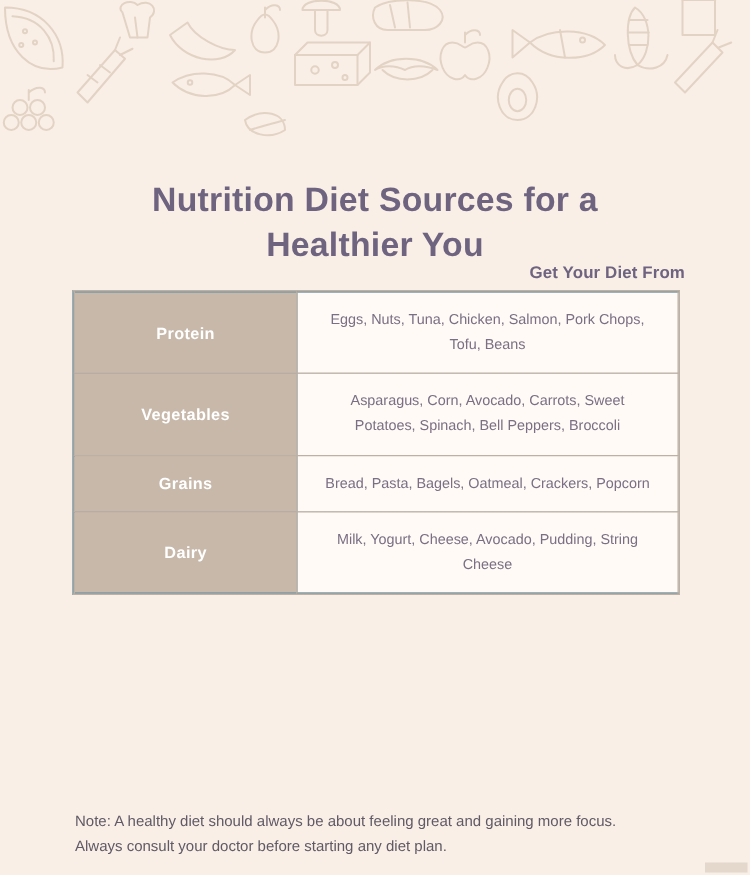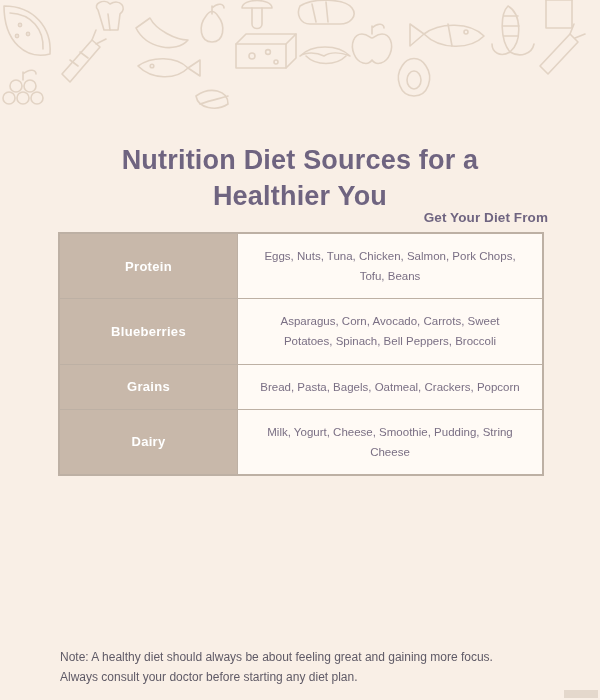--- a/index.html
+++ b/index.html
@@ -206,30 +206,30 @@
   <div class="subtitle">Get Your Diet From</div>
 
   <div class="table">
     <table>
       <tbody>
         <tr>
           <td class="cat">Protein</td>
           <td class="items">Eggs, Nuts, Tuna, Chicken, Salmon, Pork Chops, Tofu, Beans</td>
         </tr>
         <tr>
-          <td class="cat">Blueberries</td>
+          <td class="cat">Vegetables</td>
           <td class="items">Asparagus, Corn, Avocado, Carrots, Sweet Potatoes, Spinach, Bell Peppers, Broccoli</td>
         </tr>
         <tr>
           <td class="cat">Grains</td>
           <td class="items">Bread, Pasta, Bagels, Oatmeal, Crackers, Popcorn</td>
         </tr>
         <tr>
           <td class="cat">Dairy</td>
-          <td class="items">Milk, Yogurt, Cheese, Smoothie, Pudding, String Cheese</td>
+          <td class="items">Milk, Yogurt, Cheese, Avocado, Pudding, String Cheese</td>
         </tr>
       </tbody>
     </table>
   </div>
 
   <div class="note">Note: A healthy diet should always be about feeling great and gaining more focus. Always consult your doctor before starting any diet plan.</div>
 
   <div class="corner-tag"></div>
 
 </div>

